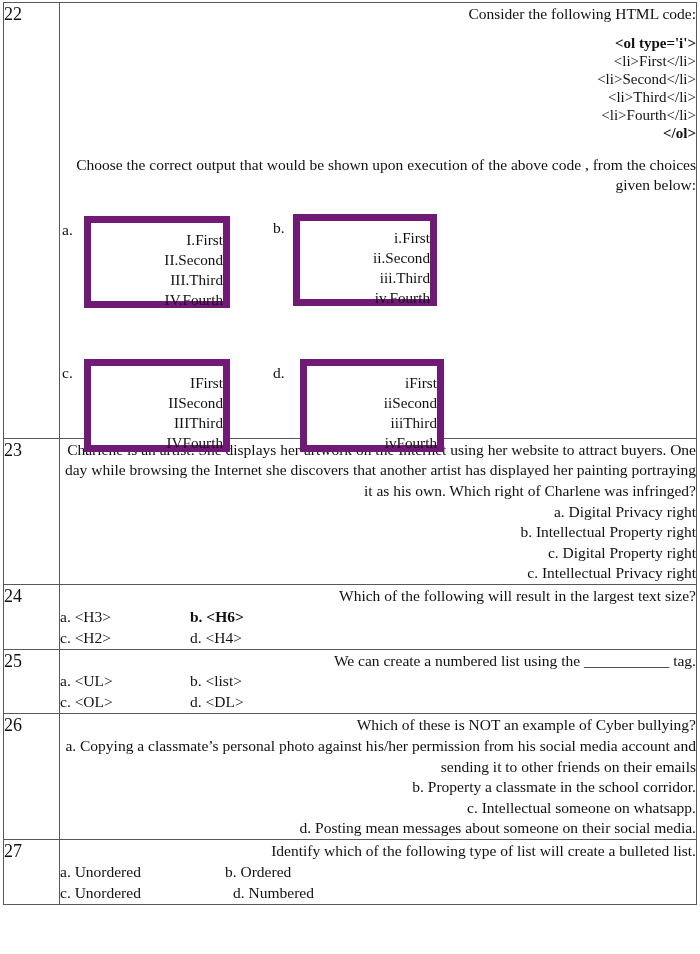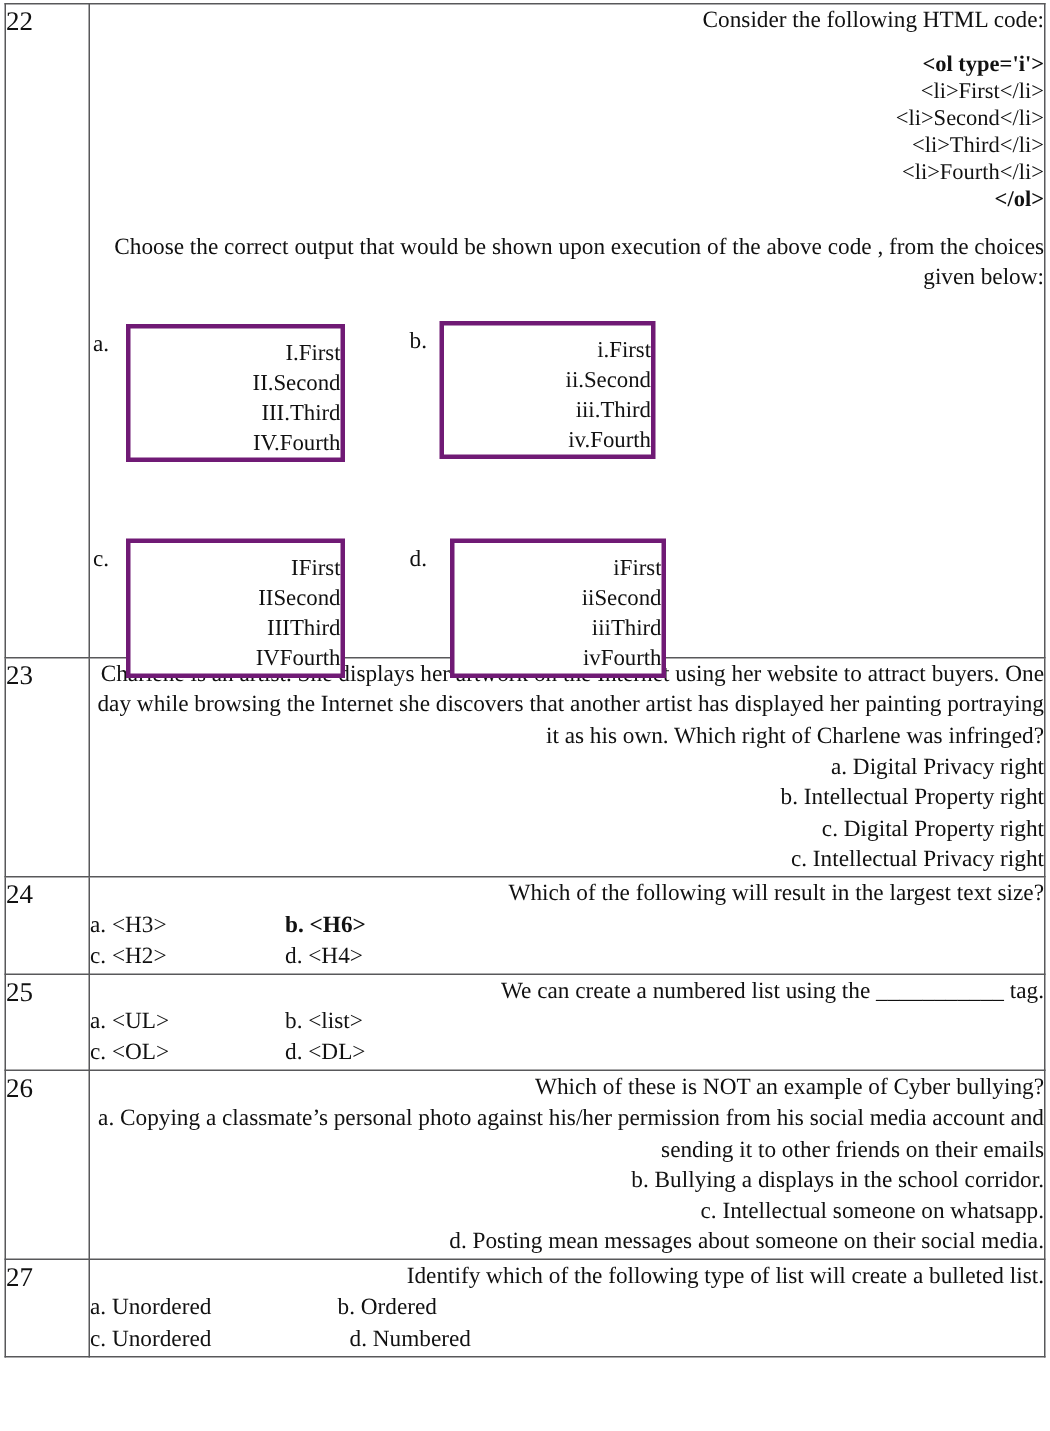--- a/index.html
+++ b/index.html
@@ -67,21 +67,21 @@
     position: relative;
     width: 100%;
   }
   .optlabel {
     position: absolute;
     font-size: 15.5px;
     line-height: 1;
   }
   .optbox {
     position: absolute;
-    border: 3px solid #701a75;
+    border: 7px solid #701a75;
     background: #ffffff;
     box-sizing: border-box;
   }
   .optbox ul {
     list-style: none;
     margin: 0;
     padding: 7px 0 0 13px;
   }
   .optbox li {
     font-size: 15.2px;
@@ -221,21 +221,21 @@
         </td>
       </tr>
 
       <tr>
         <td class="qnum">
           <span>26</span>
         </td>
         <td class="qbody">
           <div class="stem">Which of these is NOT an example of Cyber bullying?</div>
           <div class="choice">a. Copying a classmate’s personal photo against his/her permission from his social media account and sending it to other friends on their emails</div>
-          <div class="choice">b. Bullying a displays in the school corridor.</div>
+          <div class="choice">b. Property a classmate in the school corridor.</div>
           <div class="choice">c. Intellectual someone on whatsapp.</div>
           <div class="choice">d. Posting mean messages about someone on their social media.</div>
         </td>
       </tr>
 
       <tr>
         <td class="qnum">
           <span>27</span>
         </td>
         <td class="qbody">

